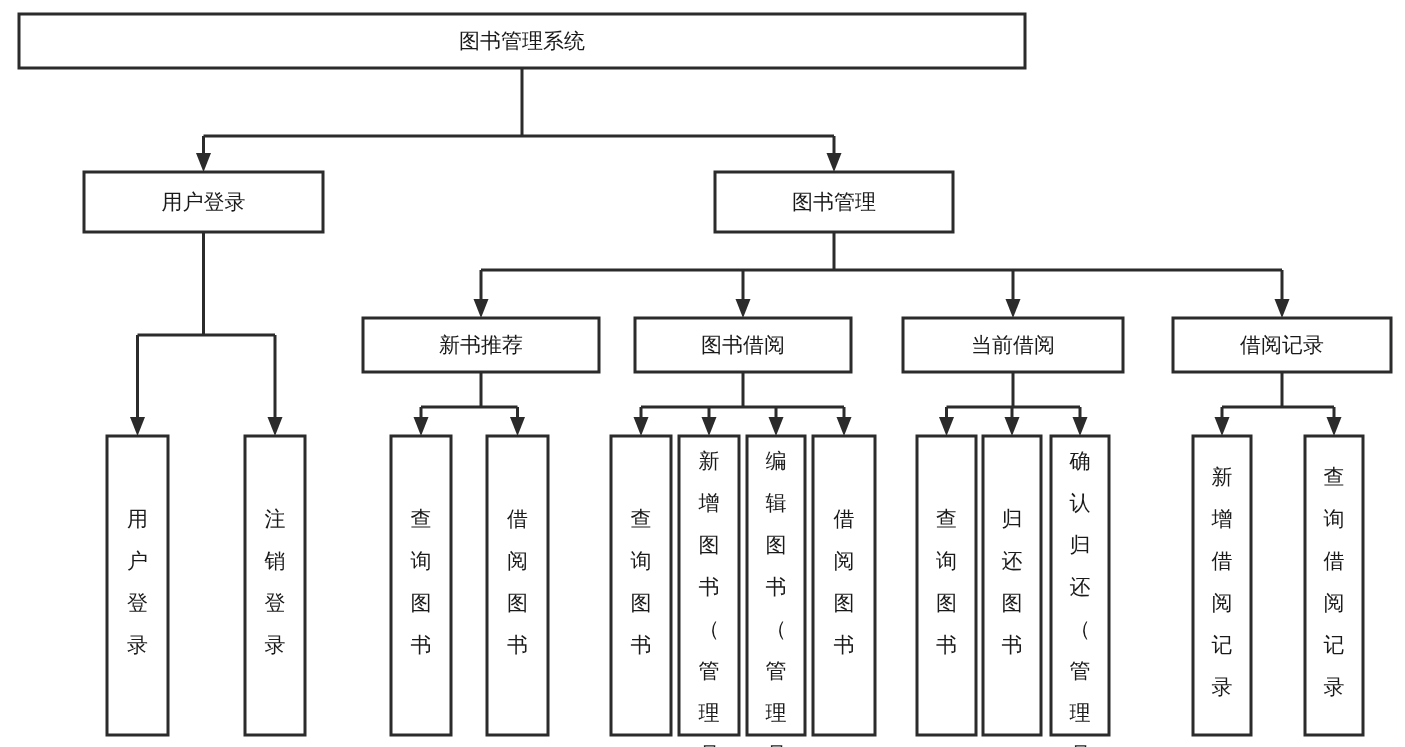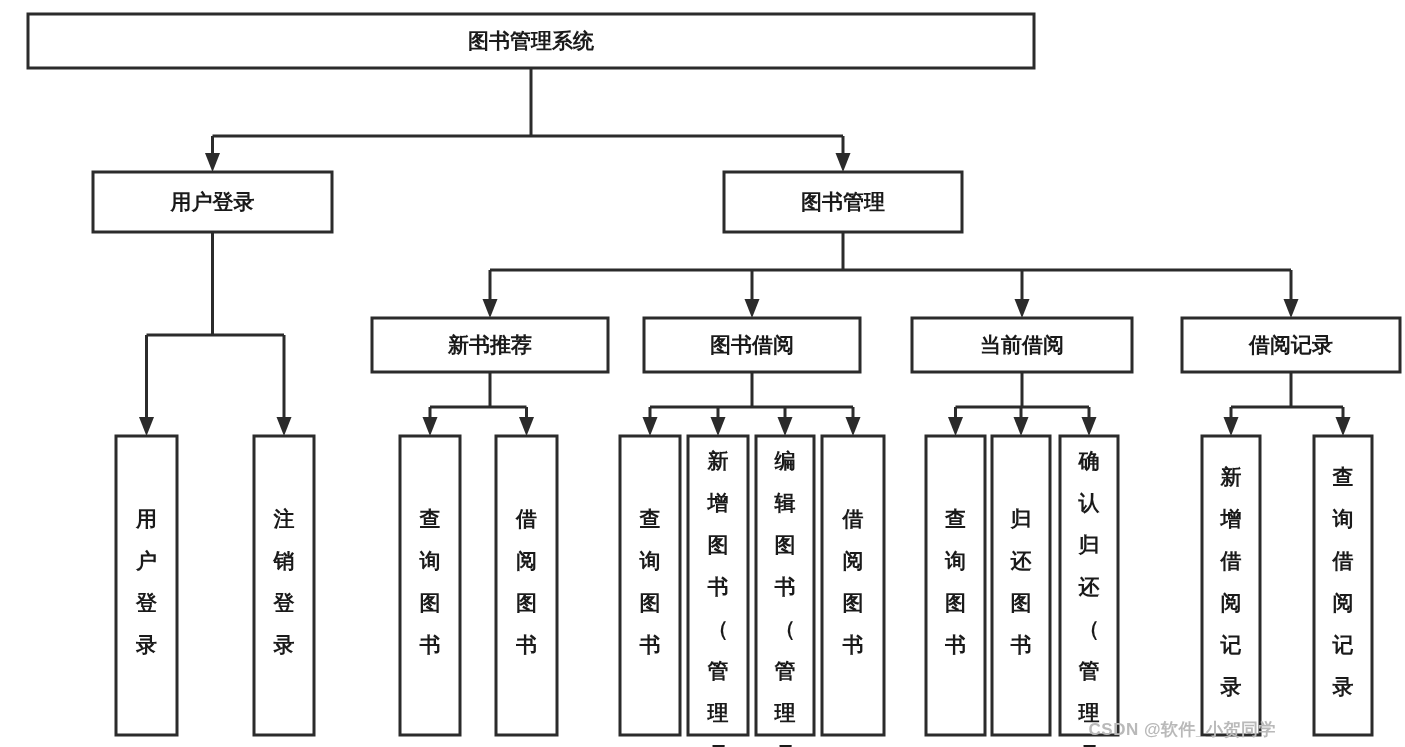--- a/index.html
+++ b/index.html
@@ -9,25 +9,24 @@
   }
   body {
     width: 1405px;
     height: 747px;
     font-family: "Liberation Sans", "DejaVu Sans", sans-serif;
     position: relative;
     overflow: hidden;
   }
   #diagram-root {
     position: absolute;
-    left: 12px;
+    left: 3px;
     top: 0;
     width: 1274px;
     height: 747px;
-    font-weight: bold;
   }
   svg.flow {
     display: block;
     width: 1405px;
     height: 747px;
   }
   .node-rect {
     fill: #ffffff;
     stroke: #2b2b2b;
     stroke-width: 3;
@@ -205,14 +204,13 @@
         <g>
           <rect x="1190" y="436" width="58" height="299" class="node-rect leaf"></rect>
           <text x="1219" class="node-label-v"><tspan x="1219" y="483.5">新</tspan><tspan x="1219" y="525.5">增</tspan><tspan x="1219" y="567.5">借</tspan><tspan x="1219" y="609.5">阅</tspan><tspan x="1219" y="651.5">记</tspan><tspan x="1219" y="693.5">录</tspan></text>
         </g>
         <g>
           <rect x="1302" y="436" width="58" height="299" class="node-rect leaf"></rect>
           <text x="1331" class="node-label-v"><tspan x="1331" y="483.5">查</tspan><tspan x="1331" y="525.5">询</tspan><tspan x="1331" y="567.5">借</tspan><tspan x="1331" y="609.5">阅</tspan><tspan x="1331" y="651.5">记</tspan><tspan x="1331" y="693.5">录</tspan></text>
         </g>
       </g>
   </svg>
-  <div class="watermark">CSDN @软件_小贺同学</div>
 </div>
 
 </body></html>

